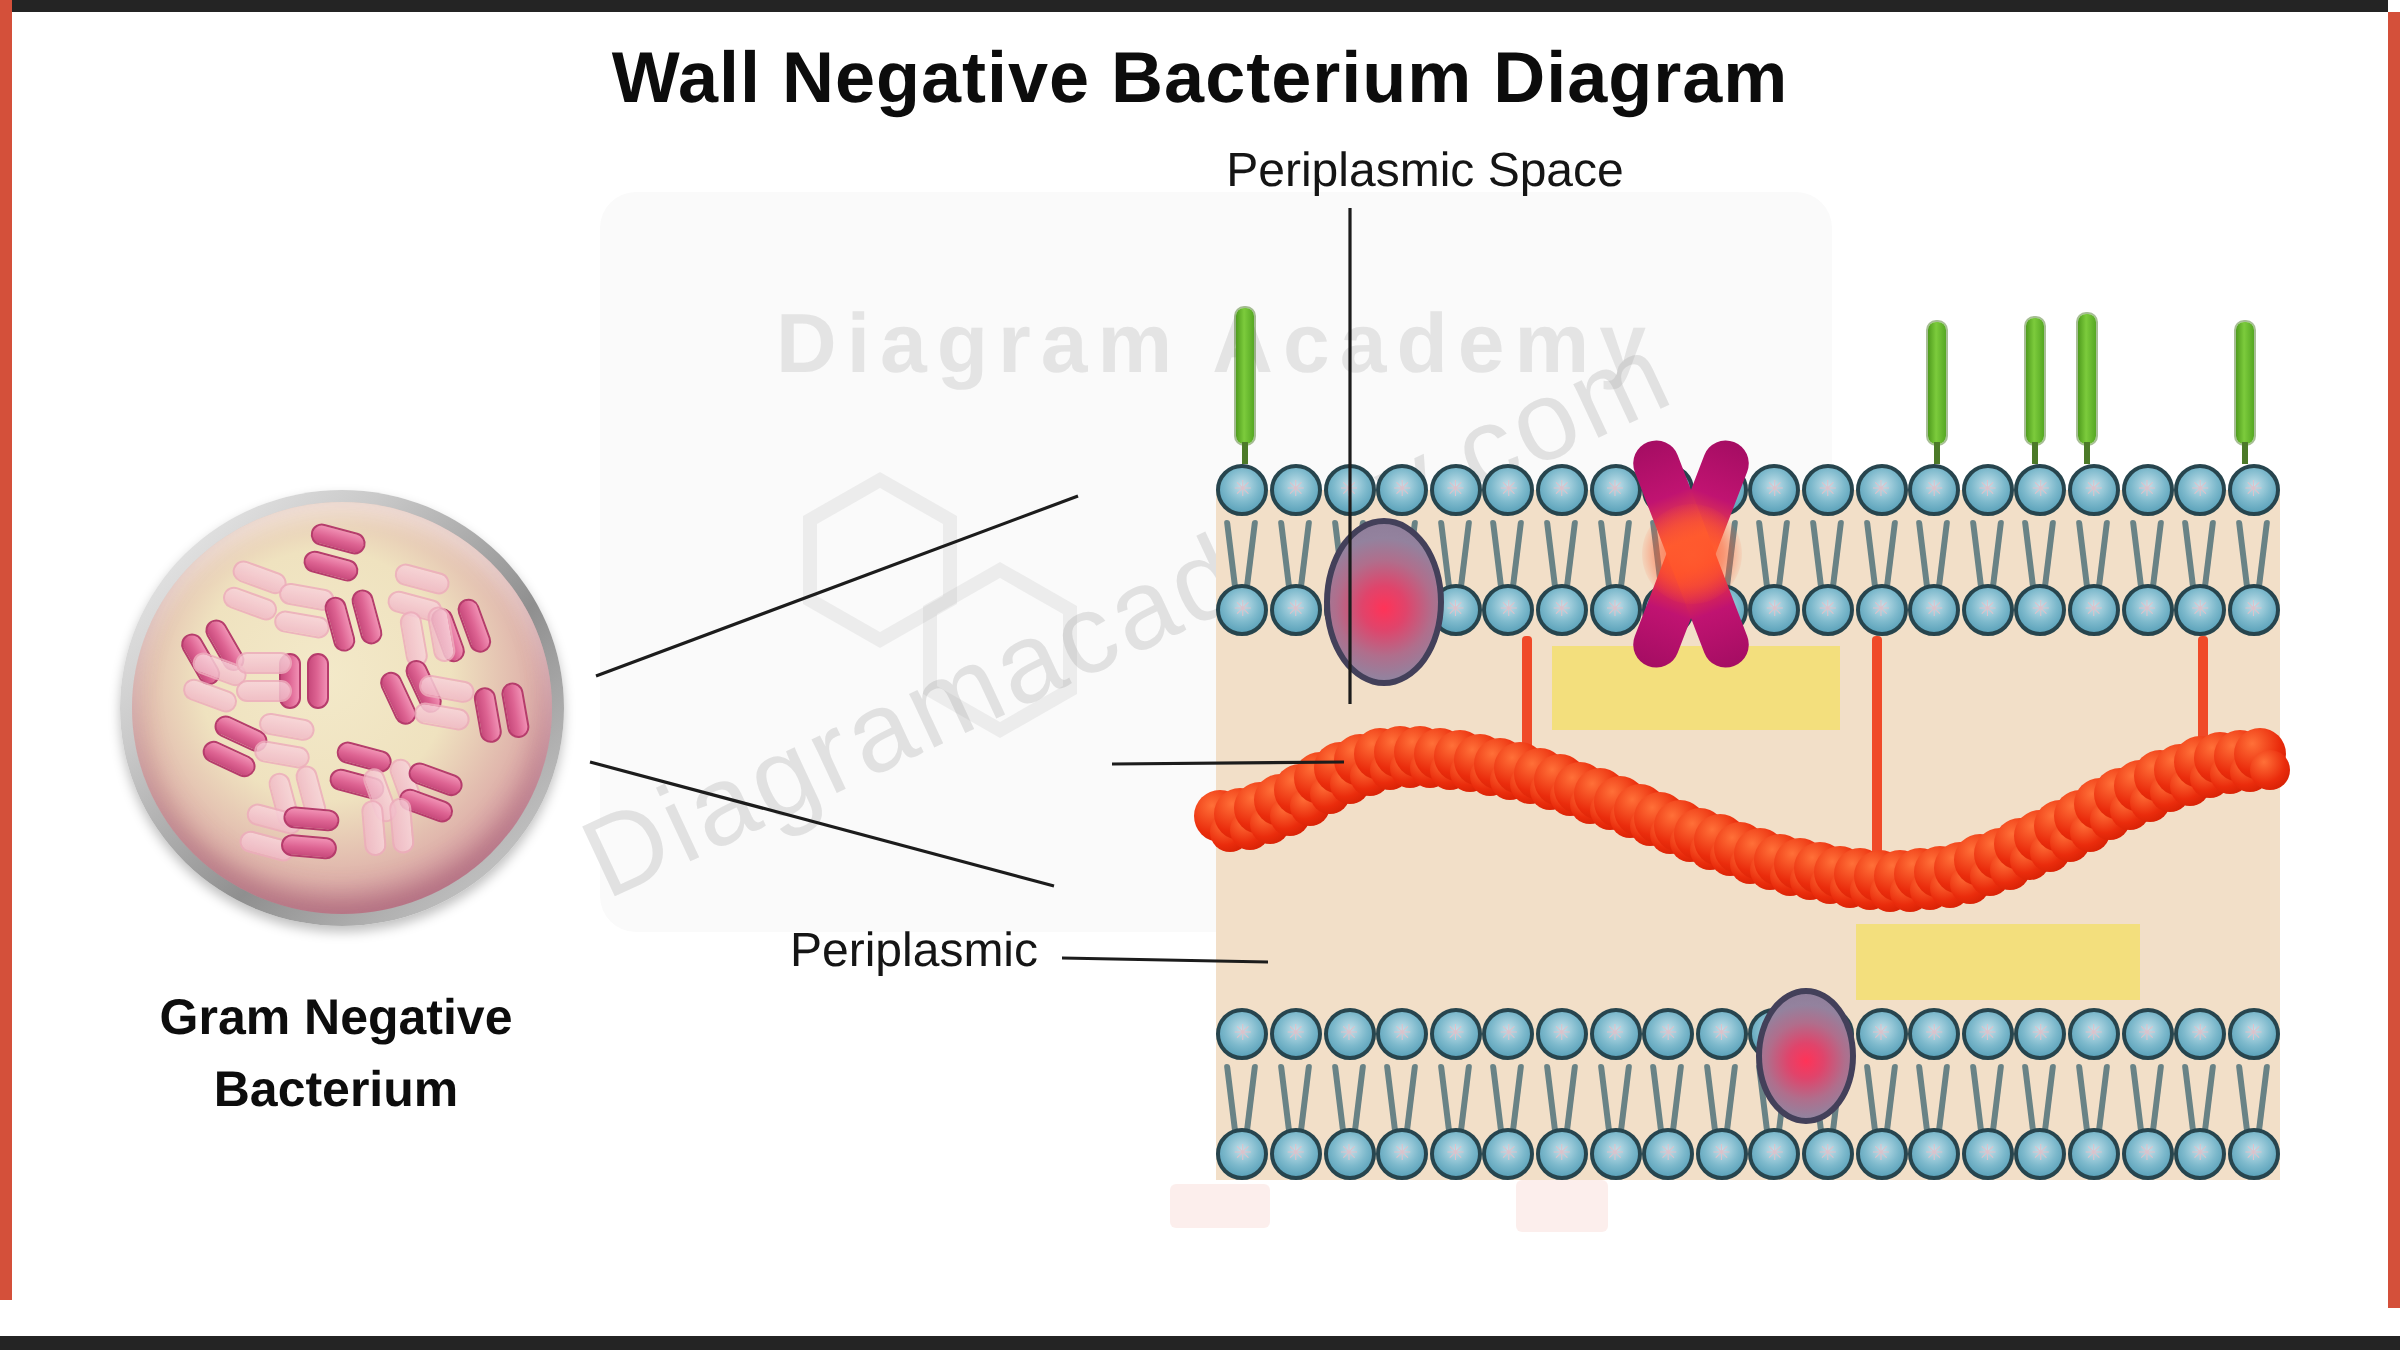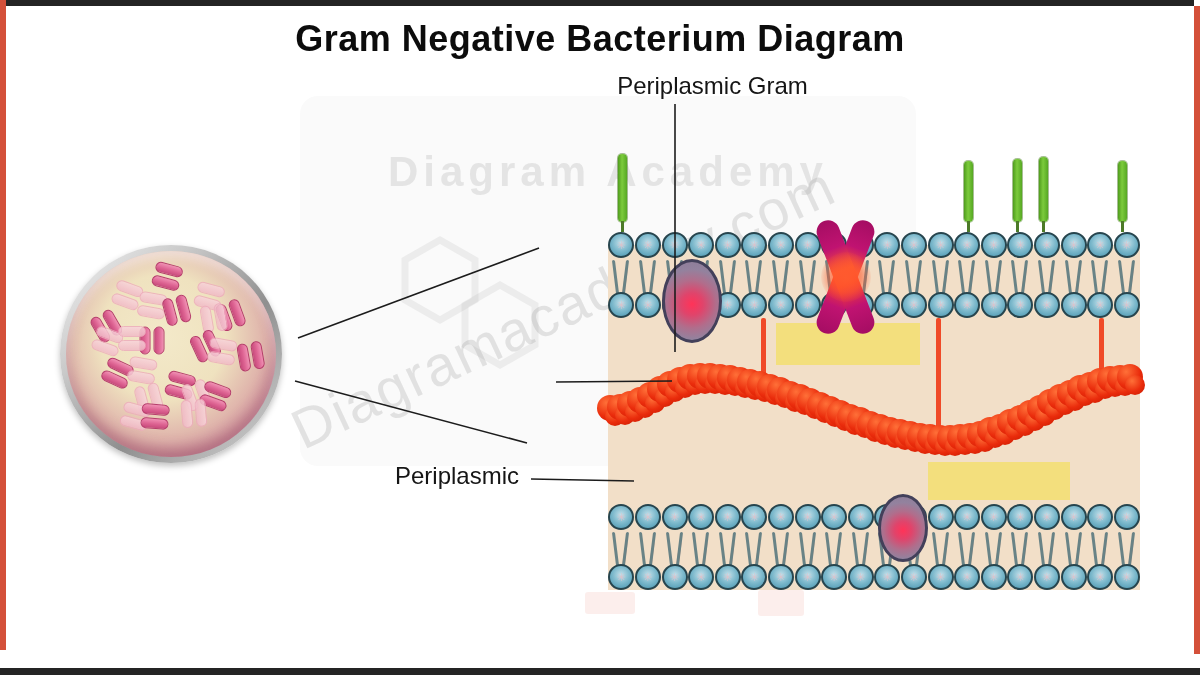--- a/index.html
+++ b/index.html
@@ -97,21 +97,21 @@
   <div class="wm-diag">Diagramacademy.com</div>
   <svg class="wm-hex" width="200" height="160" viewBox="0 0 200 160">
     <g fill="none" stroke="rgba(150,150,150,0.13)" stroke-width="7">
       <path d="M60 15 L95 35 L95 75 L60 95 L25 75 L25 35 Z"></path>
       <path d="M120 60 L155 80 L155 120 L120 140 L85 120 L85 80 Z"></path>
     </g>
   </svg>
   <div class="wm-residue" style="left:585px;top:592px;width:50px;height:22px;background:rgba(225,90,70,.10);"></div>
   <div class="wm-residue" style="left:758px;top:590px;width:46px;height:26px;background:rgba(225,90,70,.10);"></div>
 
-  <h1 class="title">Gram Negative Bacterium Diagram</h1>
+  <h1 class="title">Wall Negative Bacterium Diagram</h1>
 
   <div class="dish">
     <div class="dish-rim"></div>
     <div class="dish-body"></div>
     <div id="dishBacteria">
         <div class="pair dark" style="left: 93px; top: 19px; transform: rotate(15deg);">
           <span></span>
           <span></span>
         </div>
         <div class="pair light" style="left: 53px; top: 38px; transform: rotate(20deg);">
@@ -196,20 +196,24 @@
         </div>
         <div class="pair dark" style="left: 81px; top: 159px; transform: rotate(5deg);">
           <span></span>
           <span></span>
         </div>
         <div class="pair light" style="left: 118px; top: 156px; transform: rotate(85deg);">
           <span></span>
           <span></span>
         </div>
       </div>
+  </div>
+  <div class="dish-caption">
+    <div>Gram Negative</div>
+    <div>Bacterium</div>
   </div>
 
   <div class="panel-bg"></div>
   <div class="yrect y1"></div>
   <div class="yrect y2"></div>
   <div class="lipo" style="left:761px;top:318px;height:58px;"></div>
   <div class="lipo" style="left:936px;top:318px;height:116px;"></div>
   <div class="lipo" style="left:1099px;top:318px;height:56px;"></div>
   <div id="peptiChain">
       <div class="bead" style="left: 597px; top: 394.964px; width: 26px; height: 26px;"></div>
@@ -596,21 +600,21 @@
   <svg class="pointer-lines" width="1200" height="675" viewBox="0 0 1200 675">
     <g stroke="#1c1c1c" stroke-width="1.6" fill="none">
       <line x1="298" y1="338" x2="539" y2="248"></line>
       <line x1="295" y1="381" x2="527" y2="443"></line>
       <line x1="675" y1="104" x2="675" y2="352"></line>
       <line x1="556" y1="382" x2="672" y2="381"></line>
       <line x1="531" y1="479" x2="634" y2="481"></line>
     </g>
   </svg>
 
-  <div class="label label-periplasmic">Periplasmic Gram</div>
+  <div class="label label-periplasmic">Periplasmic Space</div>
   <div class="label label-cyto">
     <div>Periplasmic</div>
   </div>
 
   <div class="frame-top"></div>
   <div class="frame-bottom"></div>
   <div class="frame-left"></div>
   <div class="frame-right"></div>
 </div>
 

